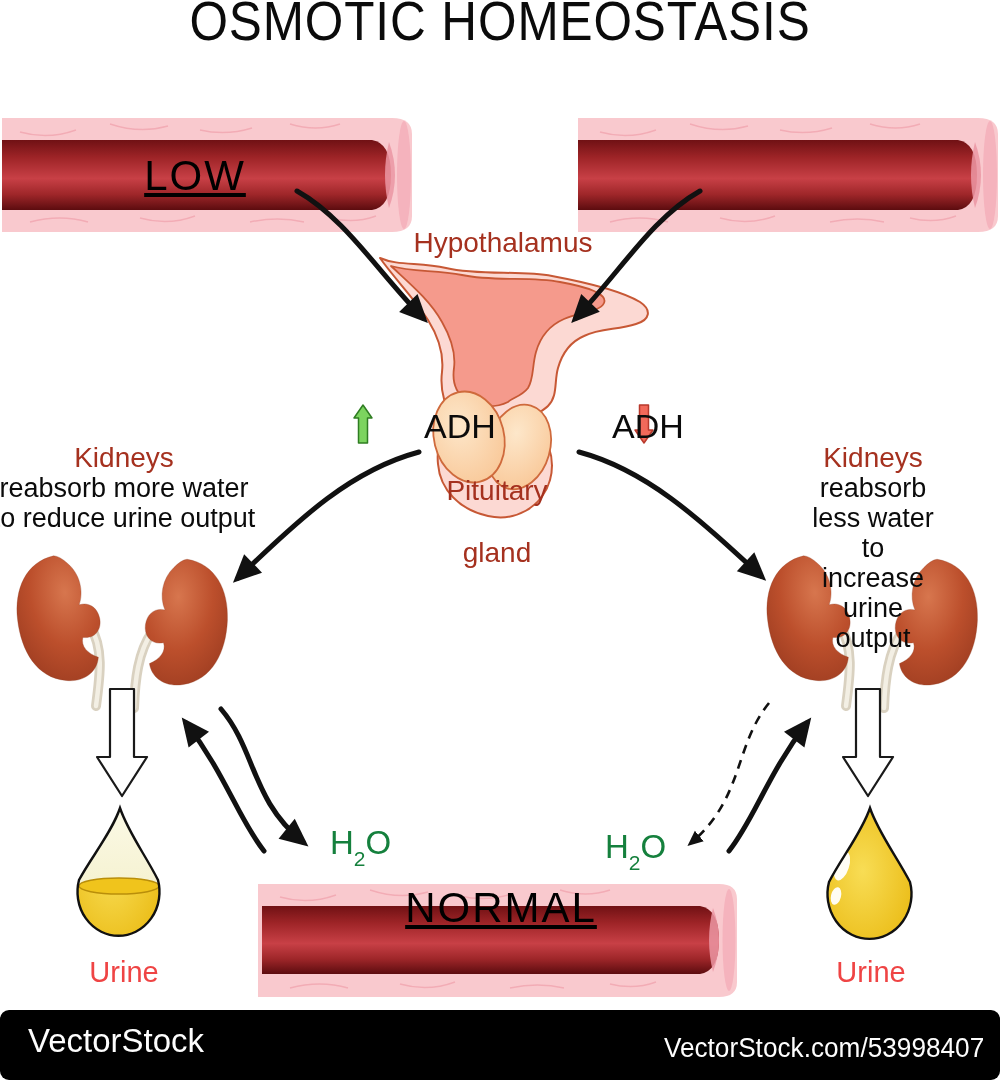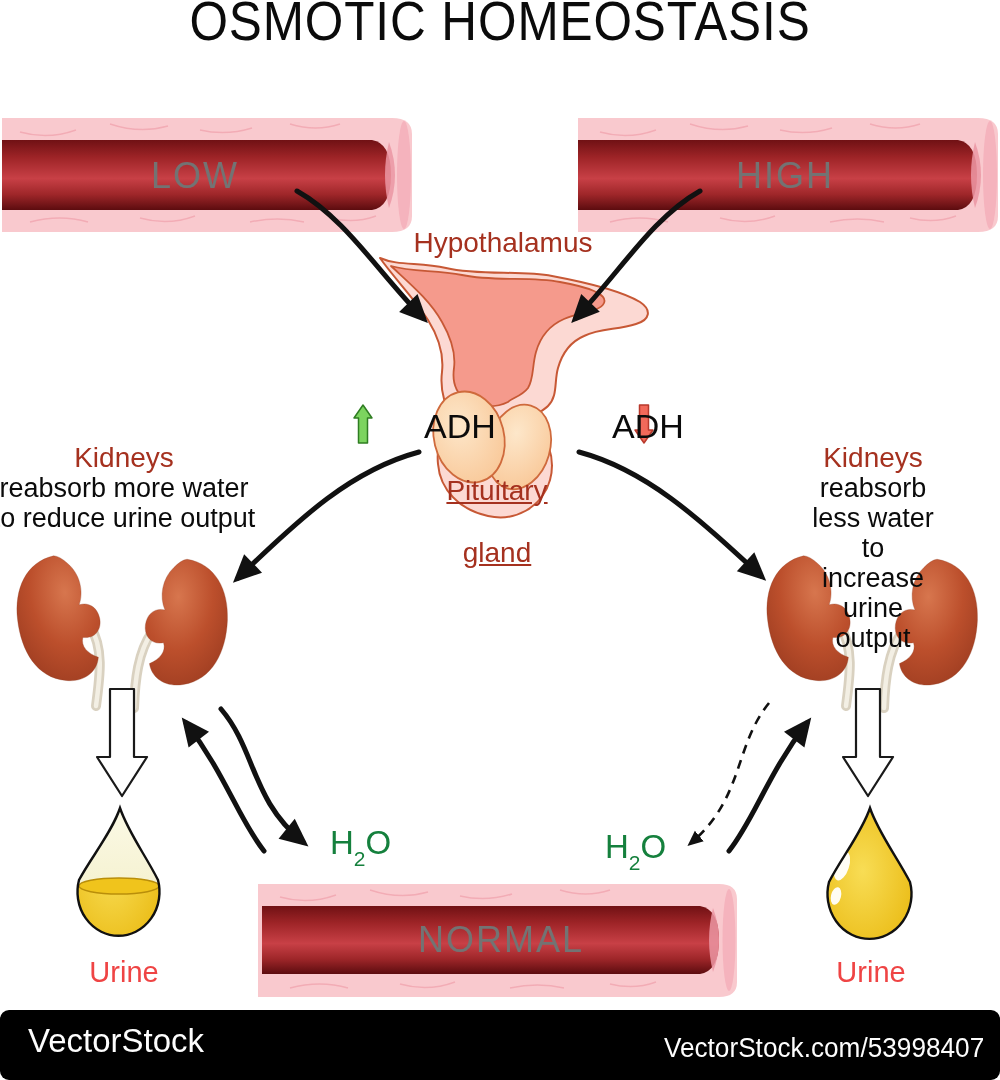--- a/index.html
+++ b/index.html
@@ -2,24 +2,24 @@
 <html><head>
 <meta charset="utf-8">
 <style>
   html,body{margin:0;padding:0;background:#fff;}
   #canvas{position:relative;width:1000px;height:1080px;overflow:hidden;background:#fff;
           font-family:"Liberation Sans", sans-serif;color:#111;}
   svg{position:absolute;left:0;top:0;}
   .txt{position:absolute;white-space:nowrap;}
   .title{left:500px;top:-6px;font-size:55px;line-height:55px;letter-spacing:1px;color:#0b0b0b;
          transform:translateX(-50%) scaleX(0.9);transform-origin:center;}
-  .vessel-label{color:#737373;font-size:36px;letter-spacing:2px;transform:translate(-50%,-50%);}
+  .vessel-label{color:#000000;font-size:42px;letter-spacing:2px;transform:translate(-50%,-50%);text-decoration:underline;}
   .red-label{color:#a5311f;}
   .hypo-label{left:503px;top:227px;font-size:28px;transform:translateX(-50%);}
-  .pit-label{left:497px;top:475px;font-size:28px;line-height:31px;text-align:center;transform:translateX(-50%);white-space:pre;text-decoration:underline;}
+  .pit-label{left:497px;top:475px;font-size:28px;line-height:31px;text-align:center;transform:translateX(-50%);white-space:pre;}
   .adh{font-size:34px;color:#0b0b0b;margin-left:45px;}
   .caption{position:absolute;text-align:center;font-size:27px;line-height:30px;color:#0b0b0b;transform:translateX(-50%);}
   .caption .heading{color:#a5311f;font-size:28px;}
   .h2o{position:absolute;font-size:33px;color:#15803d;}
   .h2o sub{font-size:21px;position:relative;top:4px;}
   .urine-label{font-size:29px;color:#ef4444;transform:translateX(-50%);}
   .footer{position:absolute;left:0;top:1010px;width:1000px;height:70px;background:#000;border-radius:9px;}
   .brand{position:absolute;left:28px;top:1021px;font-size:34px;color:#fdfdfd;transform:scaleX(0.97);transform-origin:left;}
   .credit{position:absolute;right:16px;top:1033px;font-size:27px;color:#fdfdfd;transform:scaleX(0.97);transform-origin:right;}
 </style>
@@ -168,22 +168,21 @@
     <path d="M870,808 C878,832 897,857 910,882 A42,45 0 1 1 829,882 C842,857 862,832 870,808 Z" fill="none" stroke="#111" stroke-width="2.4"></path>
   </g>
 
   <path d="M363,405 L372,418 L367.5,418 L367.5,443 L358.5,443 L358.5,418 L354,418 Z" fill="#7cd45f" stroke="#2f7d22" stroke-width="1.5" stroke-linejoin="round"></path>
   <path d="M644,443 L653,430 L648.5,430 L648.5,405 L639.5,405 L639.5,430 L635,430 Z" fill="#f2695a" stroke="#b8392c" stroke-width="1.5" stroke-linejoin="round"></path>
 </svg>
 
 <div class="txt title">OSMOTIC HOMEOSTASIS</div>
 
 <div class="txt vessel-label" style="left:195px;top:176px;">LOW</div>
-<div class="txt vessel-label" style="left:785px;top:176px;">HIGH</div>
-<div class="txt vessel-label" style="left:501px;top:940px;">NORMAL</div>
+<div class="txt vessel-label" style="left:501px;top:908px;">NORMAL</div>
 
 <div class="txt red-label hypo-label">Hypothalamus</div>
 
 <div class="txt red-label pit-label"><span>Pituitary</span><br>
 <span>gland</span></div>
 
 <div class="txt adh" style="left:379px;top:407px;">ADH</div>
 <div class="txt adh" style="left:567px;top:407px;">ADH</div>
 
 <div class="caption" style="left:124px;top:443px;">

